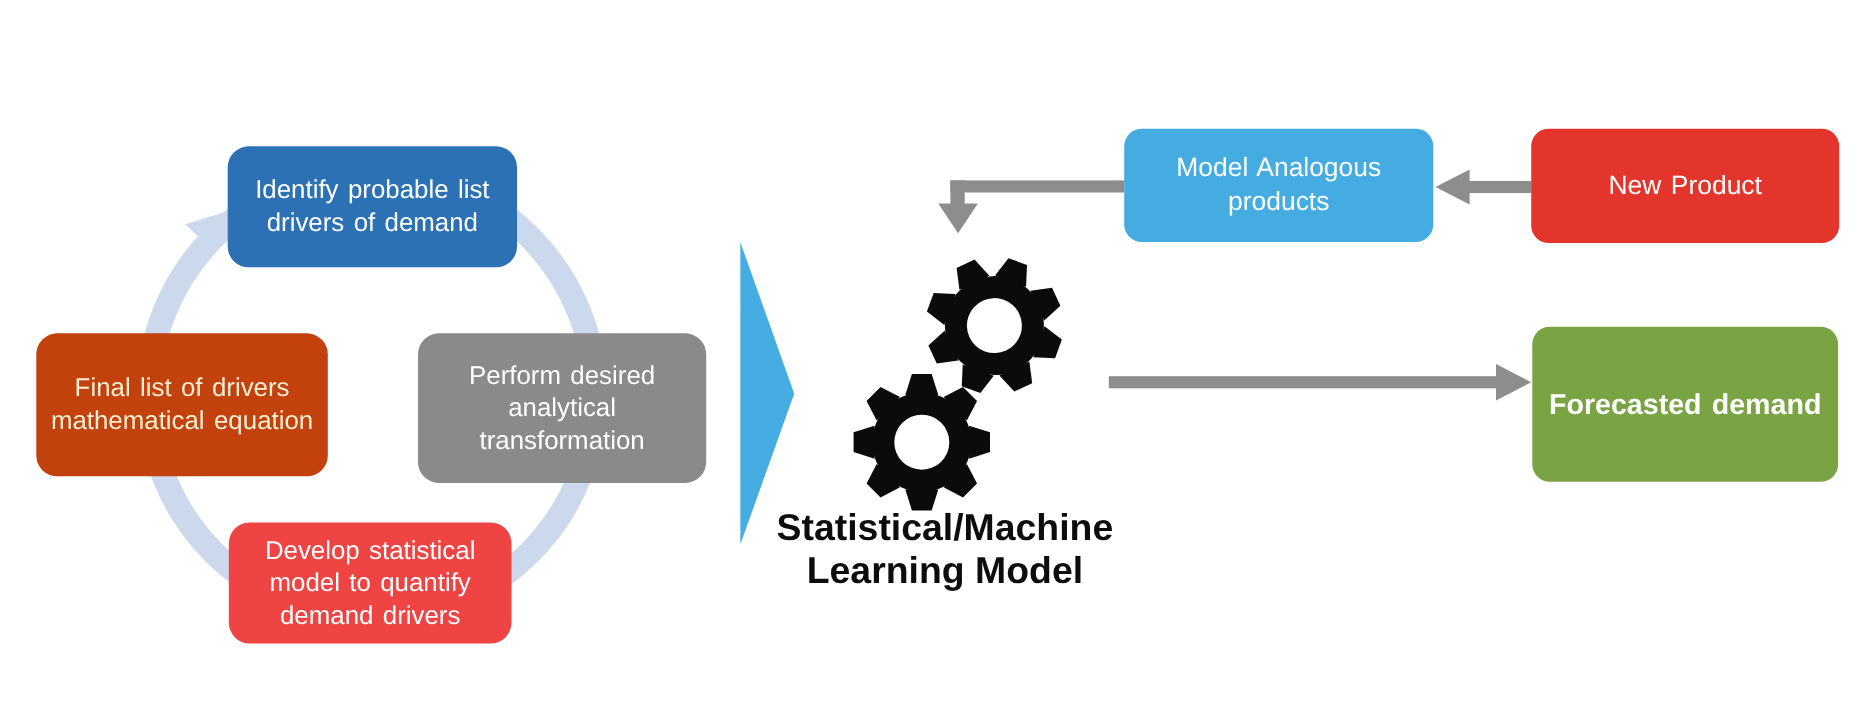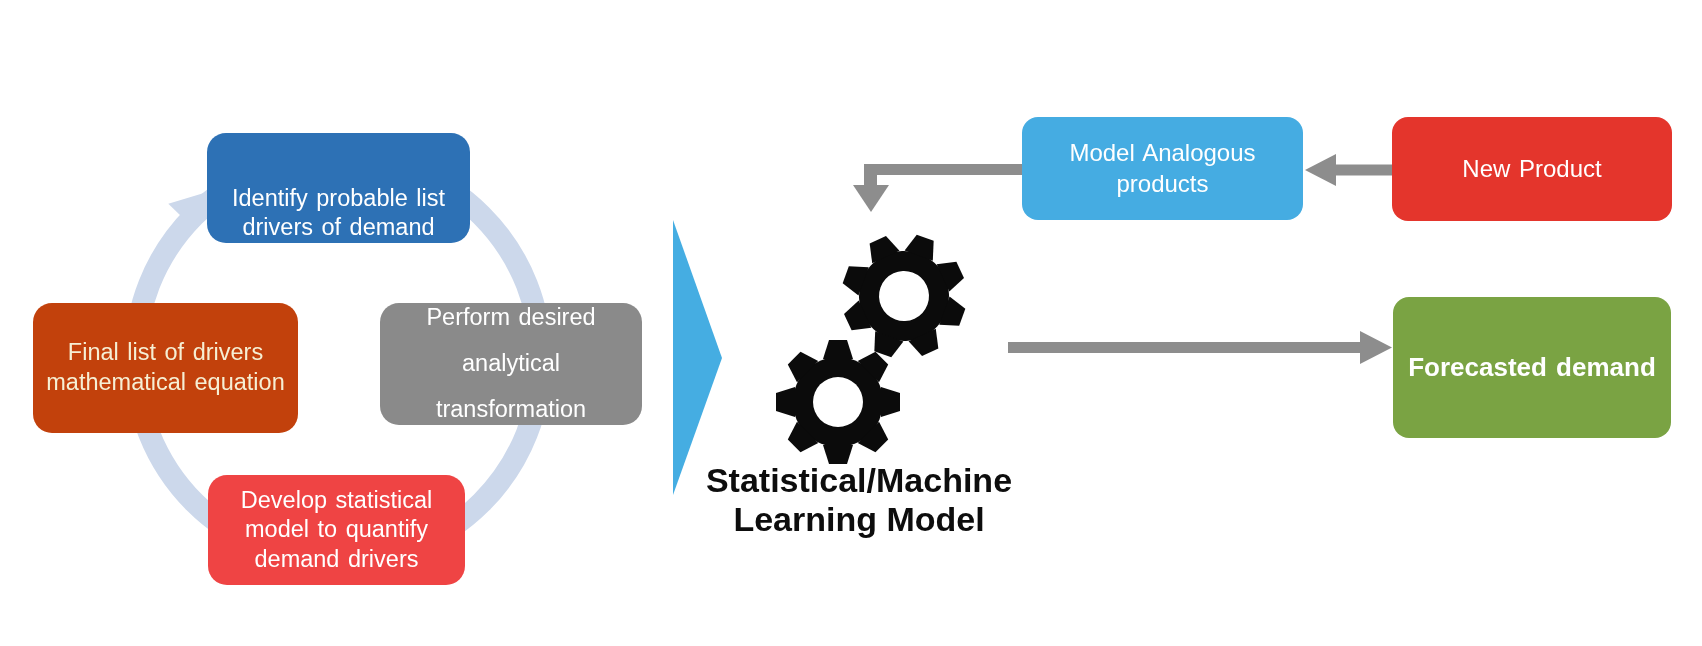--- a/index.html
+++ b/index.html
@@ -13,22 +13,22 @@
   .layer{position:absolute;left:0;top:0;}
   .node{
     position:absolute;
     display:flex;flex-direction:column;justify-content:center;align-items:center;
     color:#ffffff;
     font-size:23.5px;line-height:1.26;
     text-align:center;word-spacing:2px;
     border-radius:19px;
   }
   .node span{display:block;}
-  .node-identify{left:207px;top:133px;width:263px;height:110px;background:#2D71B5;justify-content:flex-end;}
-  .node-transform{left:380px;top:303px;width:262px;height:122px;background:#8A8A8A;justify-content:space-between;}
+  .node-identify{left:207px;top:133px;width:263px;height:110px;background:#2D71B5;}
+  .node-transform{left:380px;top:303px;width:262px;height:136px;background:#8A8A8A;}
   .node-develop{left:208px;top:475px;width:257px;height:110px;background:#ef4444;}
   .node-final{left:33px;top:303px;width:265px;height:130px;background:#c2410c;color:#F6EFD4;}
   .node-analogous{left:1022px;top:117px;width:281px;height:103px;background:#45ACE2;border-radius:16px;font-size:24px;}
   .node-newproduct{left:1392px;top:117px;width:280px;height:104px;background:#E4352C;border-radius:16px;font-size:24px;}
   .node-forecast{left:1393px;top:297px;width:278px;height:141px;background:#7AA343;border-radius:16px;font-size:26px;font-weight:bold;}
   .model-label{
     position:absolute;left:688px;top:461px;width:342px;
     text-align:center;font-size:34px;font-weight:bold;color:#0D0D0D;line-height:1.16;
   }
   .model-label span{display:block;}

